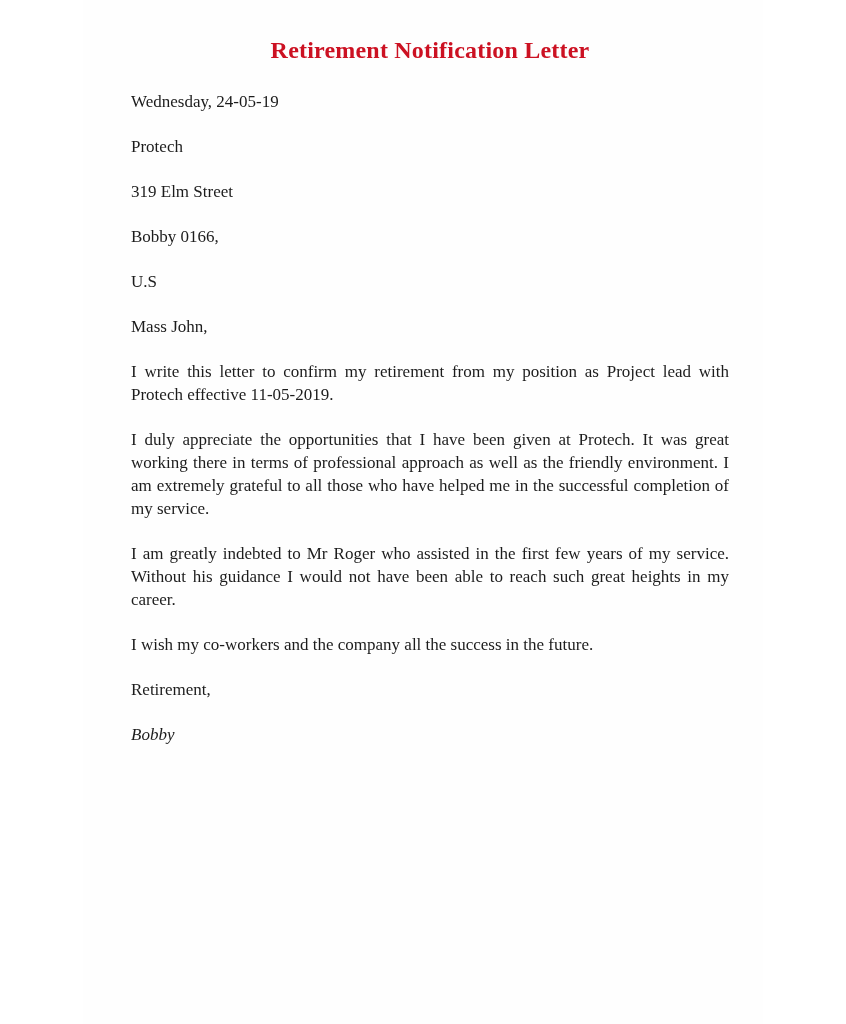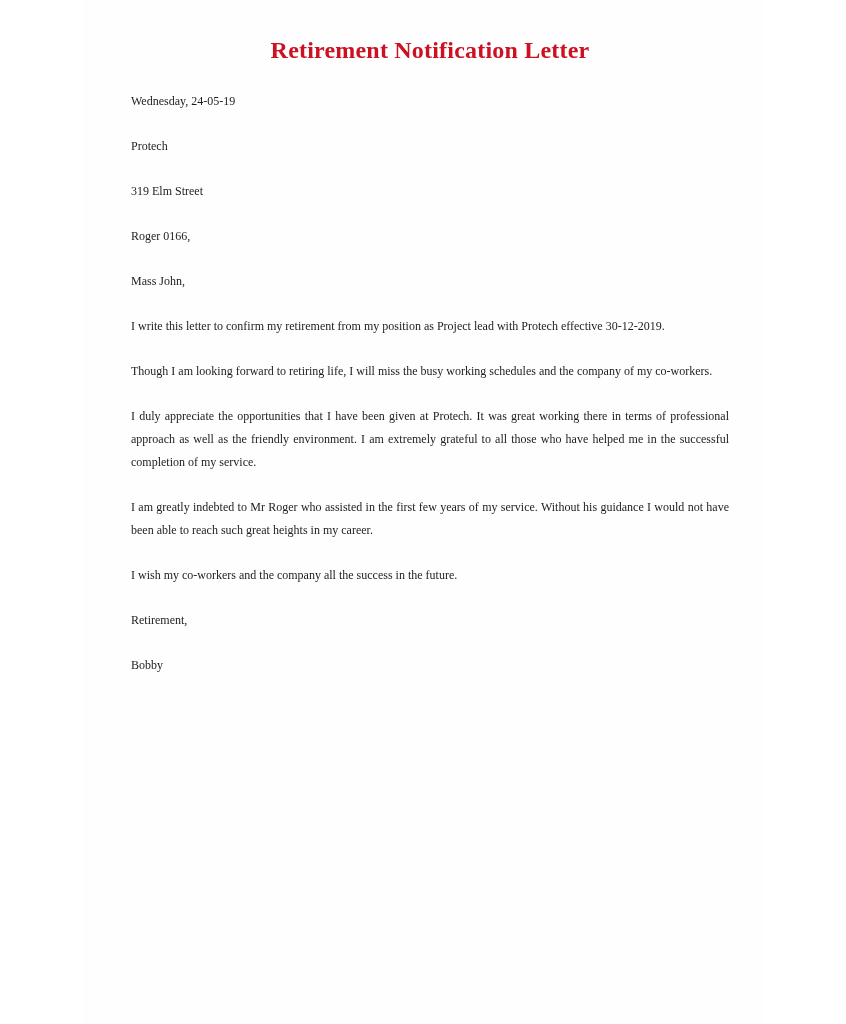--- a/index.html
+++ b/index.html
@@ -23,52 +23,53 @@
     margin: 0 0 26px 0;
     font-size: 24px;
     line-height: 28px;
     font-weight: bold;
     text-align: center;
     color: #cc1122;
     letter-spacing: 0.2px;
   }
   .line, .para {
     margin: 0 0 22px 0;
-    font-size: 12px;
+    font-size: 17px;
     line-height: 23px;
   }
   .para {
     text-align: justify;
   }
   .line:last-child {
     margin-bottom: 16px;
+    font-style: italic;
   }
 </style>
 </head>
 <body>
 
 <div class="page">
 
   <h1 class="title">Retirement Notification Letter</h1>
 
   <p class="line">Wednesday, 24-05-19</p>
 
   <p class="line">Protech</p>
 
   <p class="line">319 Elm Street</p>
 
 
-  <p class="line">Roger 0166,</p>
+  <p class="line">Bobby 0166,</p>
 
+  <p class="line">U.S</p>
 
   <p class="line">Mass John,</p>
 
-  <p class="para">I write this letter to confirm my retirement from my position as Project lead with Protech effective 30-12-2019.</p>
+  <p class="para">I write this letter to confirm my retirement from my position as Project lead with Protech effective 11-05-2019.</p>
 
-  <p class="para">Though I am looking forward to retiring life, I will miss the busy working schedules and the company of my co-workers.</p>
 
   <p class="para">I duly appreciate the opportunities that I have been given at Protech.  It was great working there in terms of professional approach as well as the friendly environment. I am extremely grateful to all those who have helped me in the successful completion of my service.</p>
 
   <p class="para">I am greatly indebted to Mr Roger who assisted in the first few years of my service. Without his guidance I would not have been able to reach such great heights in my career.</p>
 
 
   <p class="para">I wish my co-workers and the company all the success in the future.</p>
 
   <p class="line">Retirement,</p>
 

